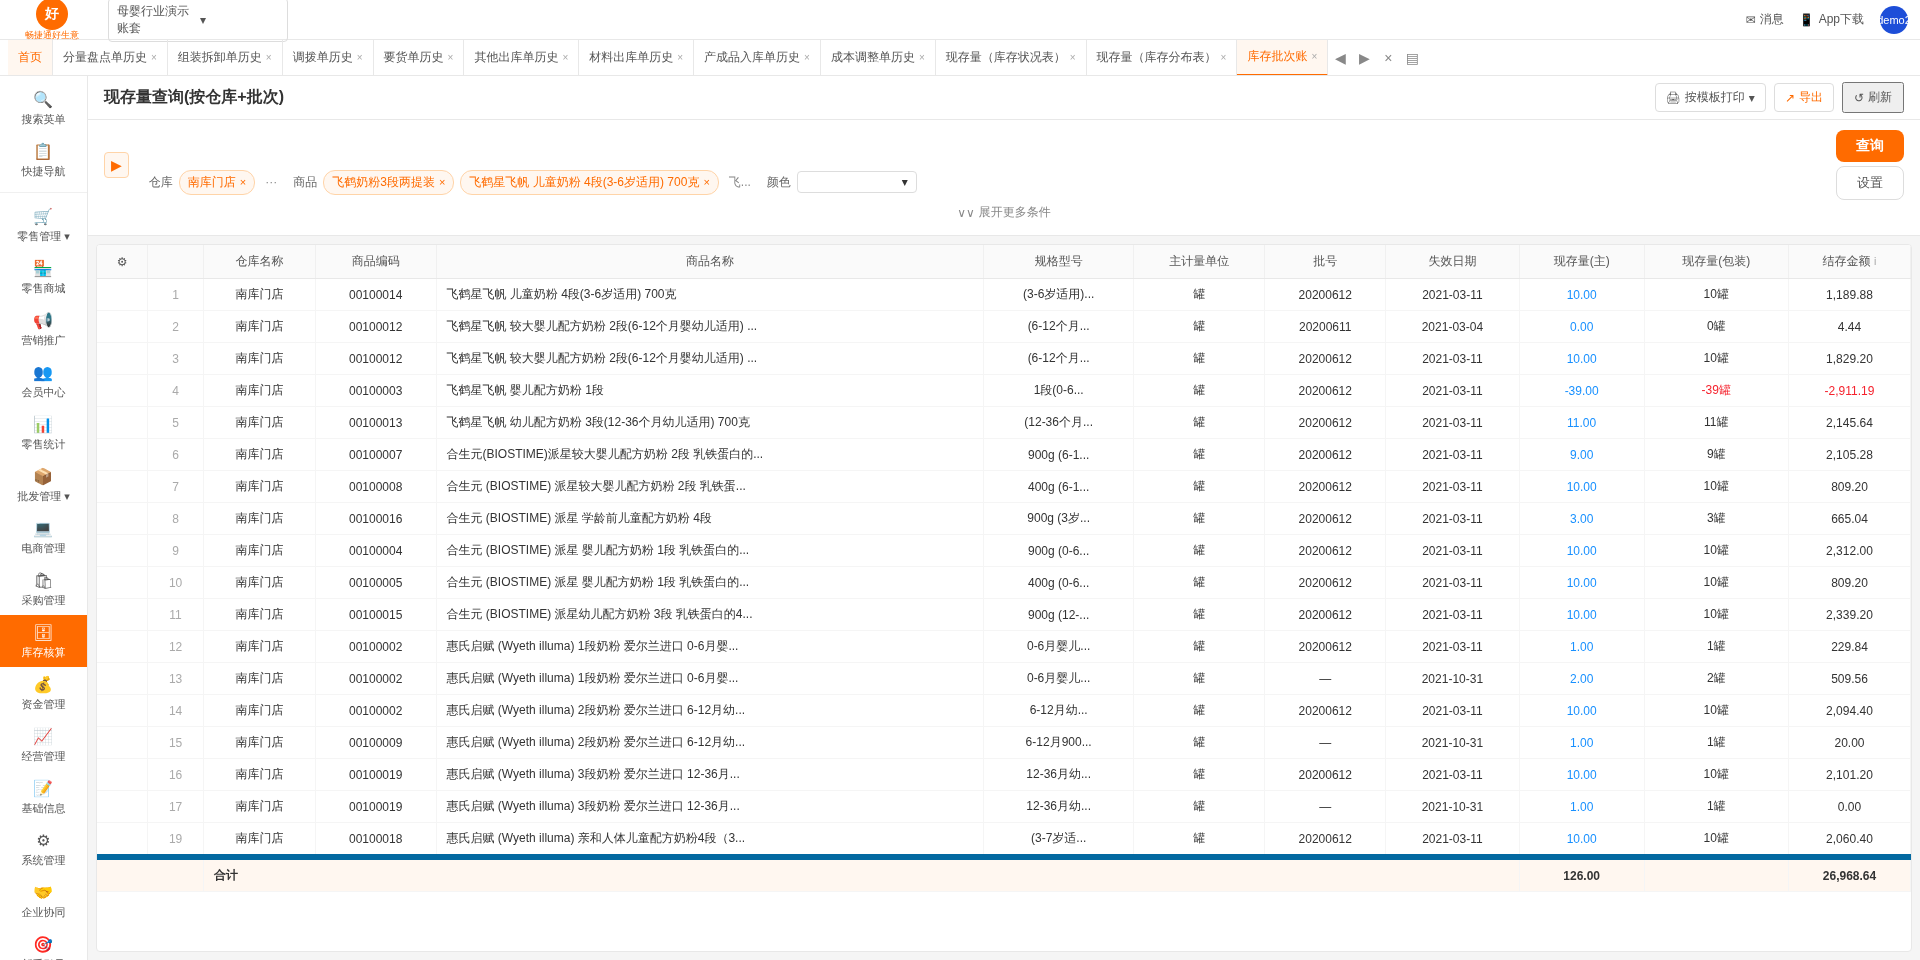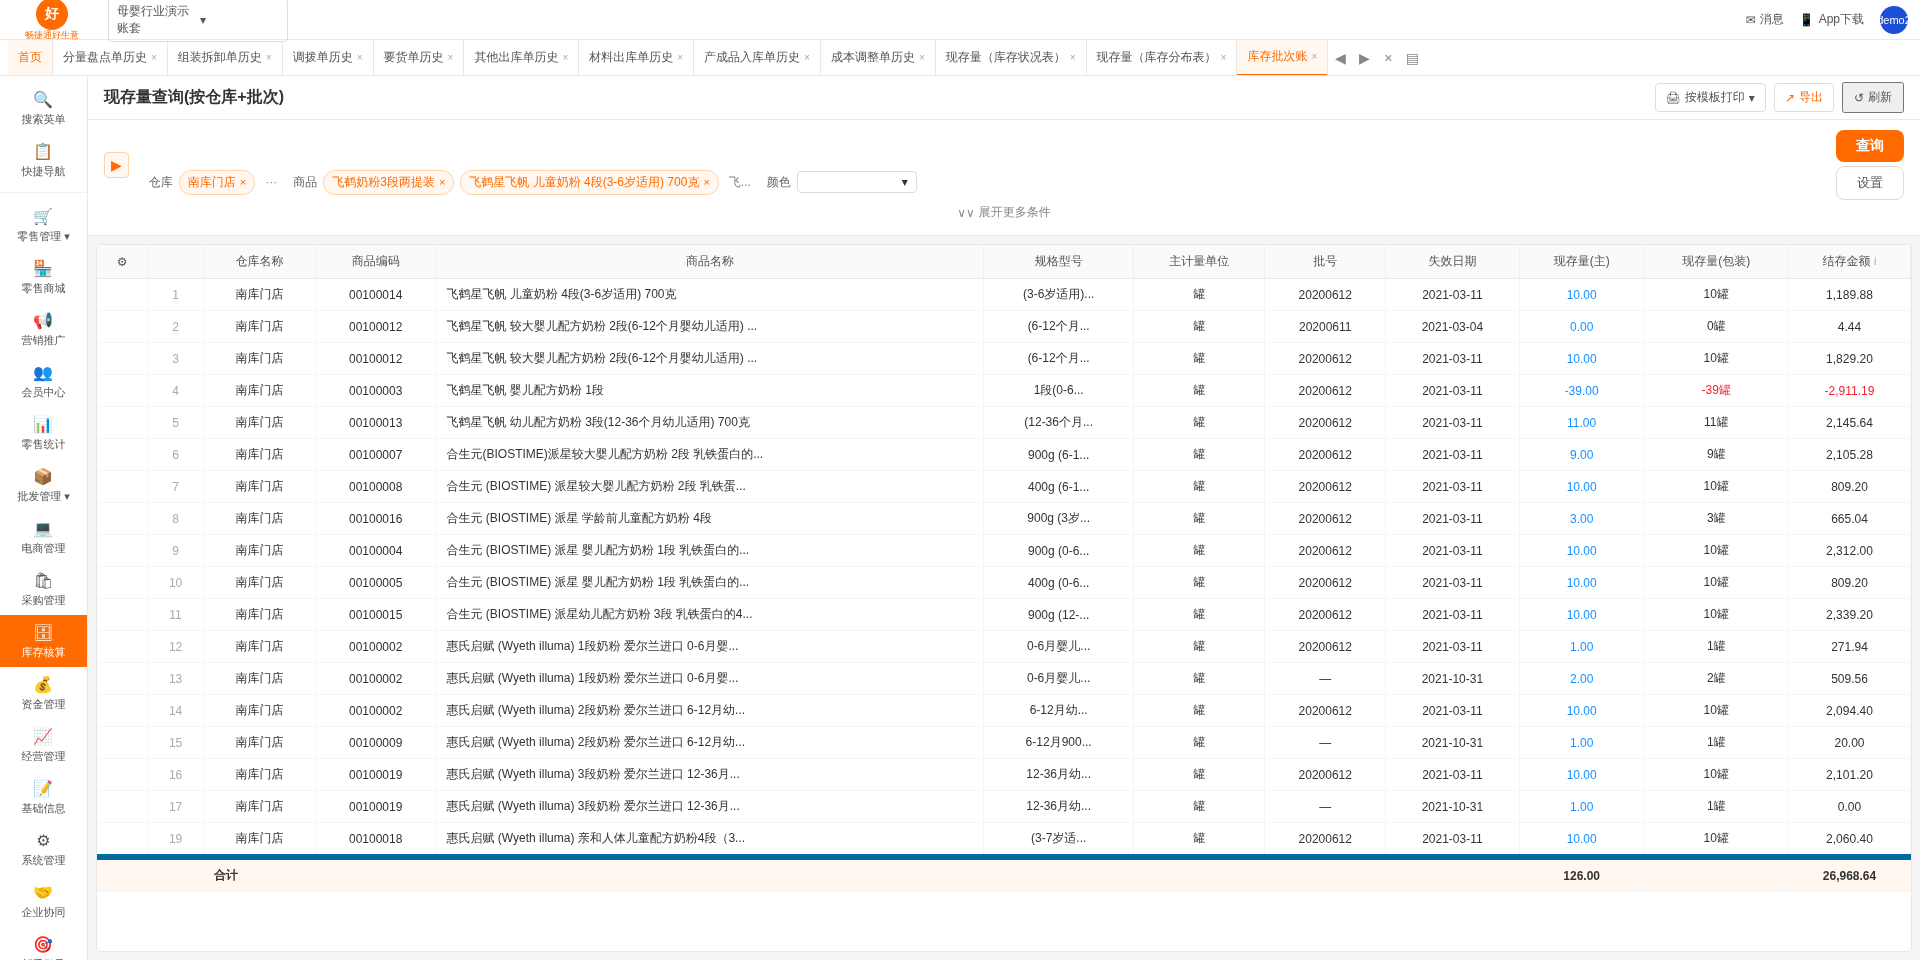--- a/index.html
+++ b/index.html
@@ -516,21 +516,21 @@
       <td class="row-num">12</td>
       <td>南库门店</td>
       <td>00100002</td>
       <td class="td-left">惠氏启赋 (Wyeth illuma) 1段奶粉 爱尔兰进口 0-6月婴...</td>
       <td>0-6月婴儿...</td>
       <td>罐</td>
       <td>20200612</td>
       <td>2021-03-11</td>
       <td class="blue-link">1.00</td>
       <td style="">1罐</td>
-      <td class="td-right">271.94</td>
+      <td class="td-right">229.84</td>
     </tr>
             <tr>
       <td></td>
       <td class="row-num">13</td>
       <td>南库门店</td>
       <td>00100002</td>
       <td class="td-left">惠氏启赋 (Wyeth illuma) 1段奶粉 爱尔兰进口 0-6月婴...</td>
       <td>0-6月婴儿...</td>
       <td>罐</td>
       <td>—</td>

